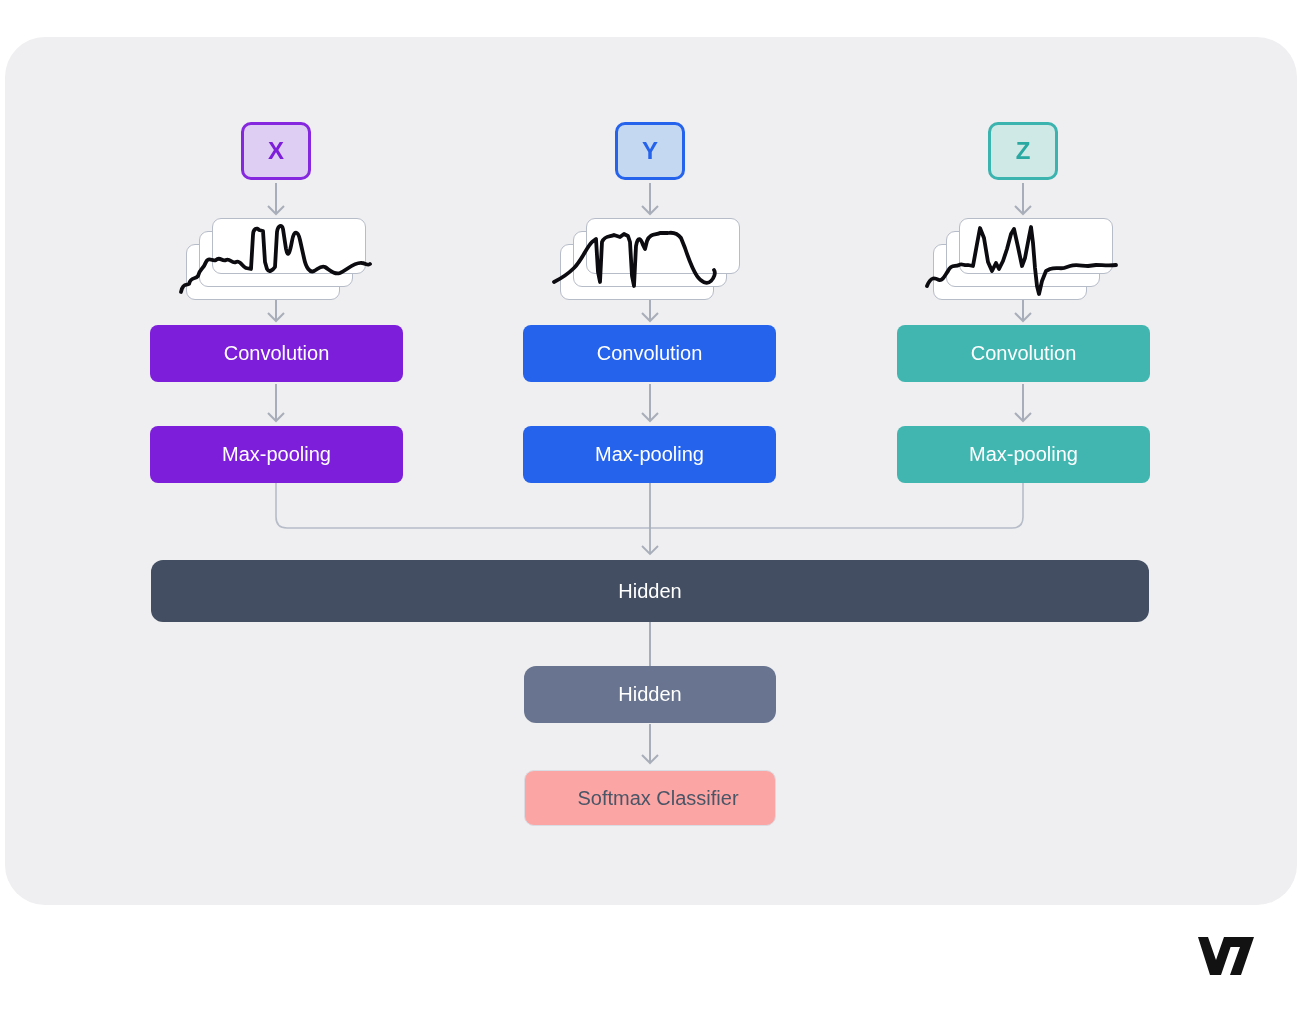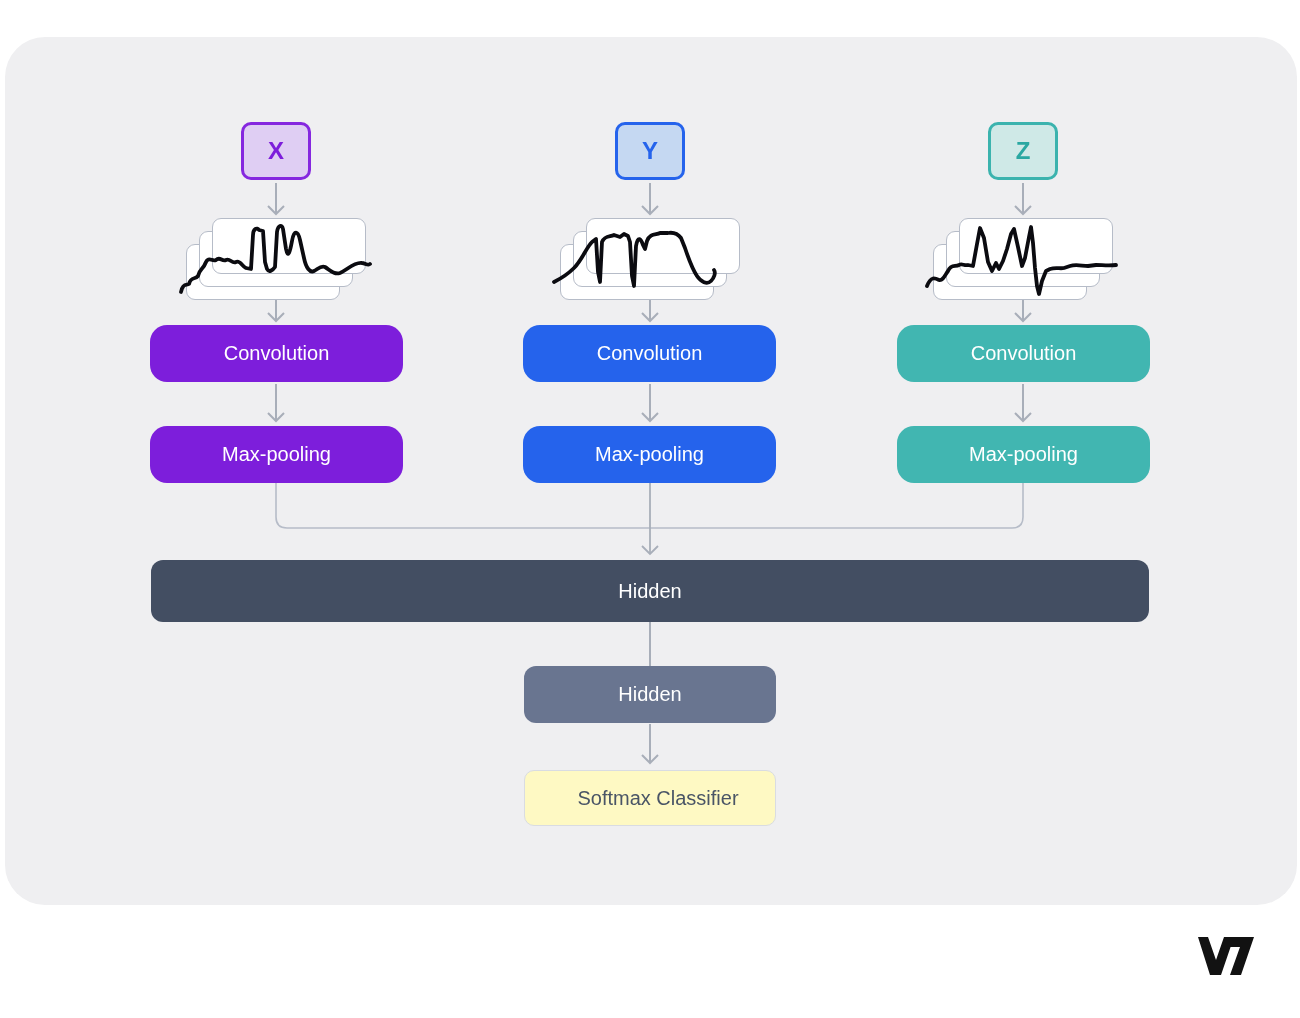--- a/index.html
+++ b/index.html
@@ -27,40 +27,40 @@
     position:absolute;width:154px;height:56px;box-sizing:border-box;
     background:var(--card-bg,#fff);border:1.5px solid var(--card-border);
     border-radius:9px;
   }
   .c-back{left:0;top:26px;z-index:1}
   .c-mid{left:13px;top:13px;z-index:2}
   .c-front{left:26px;top:0;z-index:3}
   .wave{position:absolute;left:-10px;top:0;width:200px;height:82px;z-index:5;overflow:visible;}
   .wave path{stroke:var(--wave-stroke);stroke-width:3.8;fill:none;stroke-linecap:round;stroke-linejoin:round;}
   .block{
-    position:absolute;width:253px;height:57px;border-radius:17px;
+    position:absolute;width:253px;height:57px;border-radius:8px;
     display:flex;align-items:center;justify-content:center;
     font-size:20px;font-weight:500;color:var(--text-on-color);
   }
   .block.purple-bg{background:var(--purple);}
   .block.blue-bg{background:var(--blue);}
   .block.teal-bg{background:var(--teal);}
   .bar{
     position:absolute;left:151px;top:560px;width:998px;height:62px;border-radius:12px;
     background:var(--hidden1-bg);display:flex;align-items:center;justify-content:center;
     font-size:20px;font-weight:500;color:var(--text-on-color);
   }
   .hidden2{
     position:absolute;left:524px;top:666px;width:252px;height:57px;border-radius:12px;
     background:var(--hidden2-bg);display:flex;align-items:center;justify-content:center;
     font-size:20px;font-weight:500;color:var(--text-on-color);
   }
   .softmax{
     position:absolute;left:524px;top:770px;width:252px;height:56px;border-radius:10px;
-    background:#fef9c3;border:1.5px solid var(--softmax-border);box-sizing:border-box;
+    background:#fca5a5;border:1.5px solid var(--softmax-border);box-sizing:border-box;
     display:flex;align-items:center;justify-content:center;
     font-size:20px;font-weight:500;color:var(--softmax-text);padding-left:16px;
   }
   .arr{position:absolute;overflow:visible;}
   .arr line,.arr polyline{stroke:var(--arrow);stroke-width:2;fill:none;}
   .merge{position:absolute;left:0;top:483px;overflow:visible;}
   .merge .elbow{stroke:var(--card-border);stroke-width:1.6;fill:none;}
   .merge line,.merge polyline{stroke:var(--arrow);stroke-width:1.8;fill:none;}
   .plainline{position:absolute;left:649px;top:622px;width:2px;height:44px;background:var(--arrow);}
   .logo{position:absolute;left:1198px;top:936px;}

